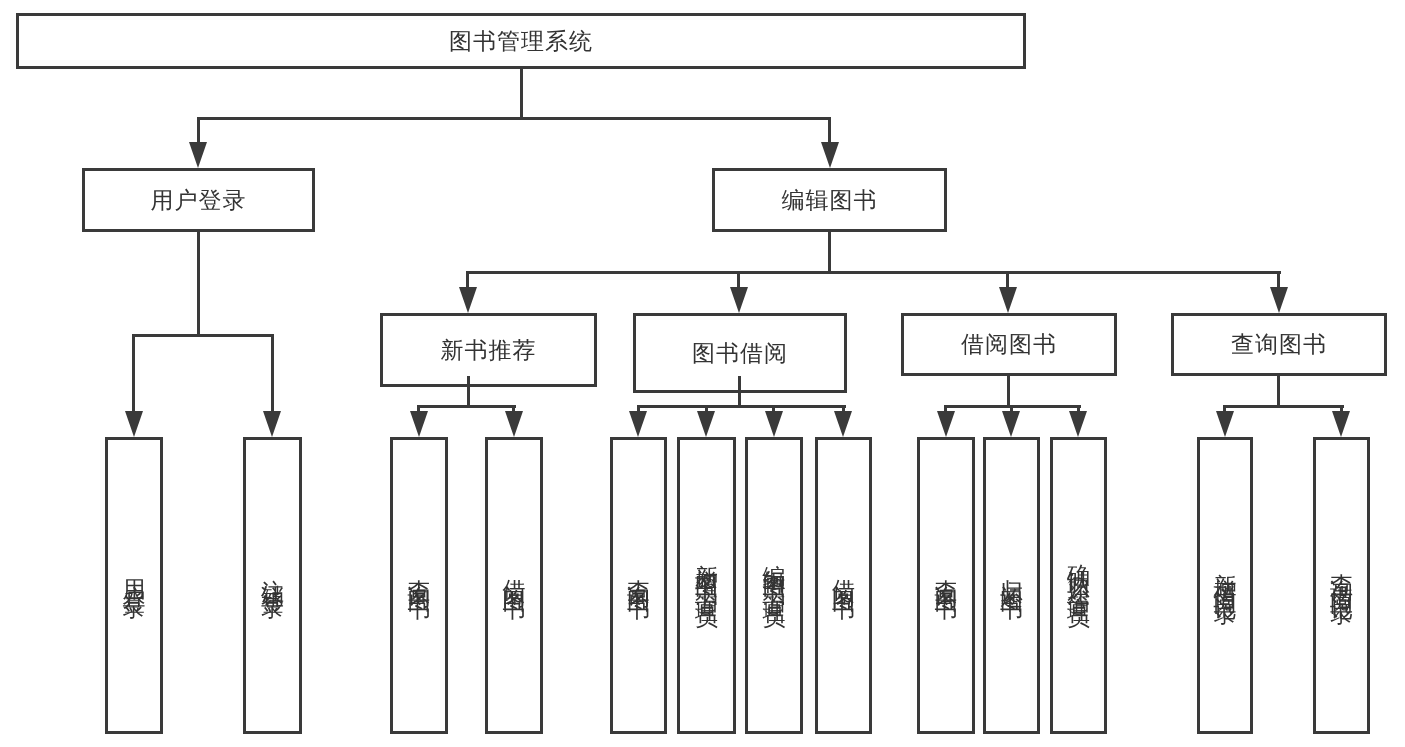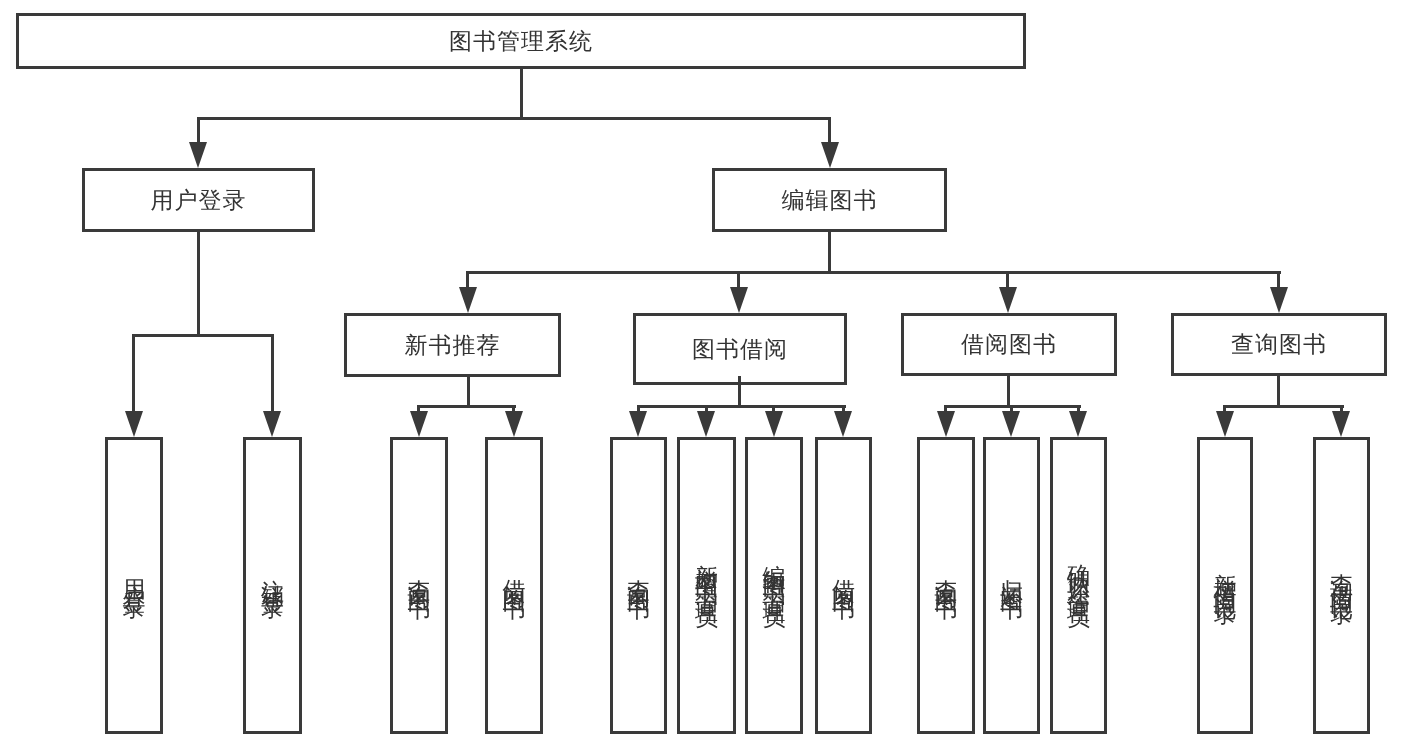--- a/index.html
+++ b/index.html
@@ -95,24 +95,24 @@
   <div class="line" style="left:467px;top:271px;width:814px;height:3px"></div>
   <div class="line" style="left:466px;top:271px;width:3px;height:23px"></div>
   <div class="line" style="left:737px;top:271px;width:3px;height:23px"></div>
   <div class="line" style="left:1006px;top:271px;width:3px;height:23px"></div>
   <div class="line" style="left:1277px;top:271px;width:3px;height:23px"></div>
   <div class="arrow" style="left:459px;top:287px"></div>
   <div class="arrow" style="left:730px;top:287px"></div>
   <div class="arrow" style="left:999px;top:287px"></div>
   <div class="arrow" style="left:1270px;top:287px"></div>
 
-  <div class="box" style="left:344px;top:313px;width:217px;height:64px">
+  <div class="box" style="left:380px;top:313px;width:217px;height:74px">
     <span>新书推荐</span>
   </div>
-  <div class="box" style="left:633px;top:313px;width:214px;height:72px">
+  <div class="box" style="left:633px;top:313px;width:214px;height:80px">
     <span>图书借阅</span>
   </div>
   <div class="box" style="left:901px;top:313px;width:216px;height:63px">
     <span>借阅图书</span>
   </div>
   <div class="box" style="left:1171px;top:313px;width:216px;height:63px">
     <span>查询图书</span>
   </div>
 
   <div class="line" style="left:467px;top:376px;width:3px;height:32px"></div>

